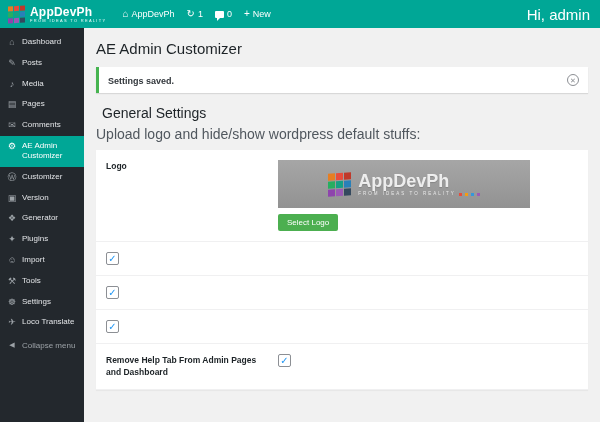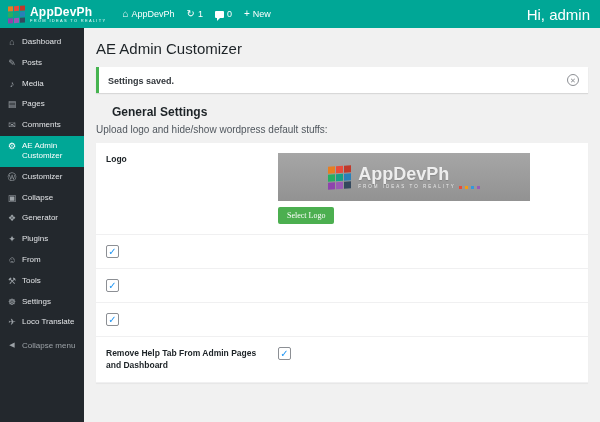--- a/index.html
+++ b/index.html
@@ -36,40 +36,40 @@
   .page-title{font-size:15px;font-weight:400;color:#1d2327;margin:2px 0 10px}
   .notice{background:#fff;border-left:3px solid #46b450;box-shadow:0 1px 1px rgba(0,0,0,.1);
     padding:7px 9px;display:flex;align-items:flex-end;font-size:9px;color:#3c434a}
   .notice-text{font-weight:bold;color:#32373c}
   .dismiss{margin-left:auto;width:12px;height:12px;border:1px solid #8c8f94;border-radius:50%;
     color:#8c8f94;font-size:7px;line-height:1;display:flex;align-items:center;justify-content:center;cursor:pointer}
   .tabs{margin-top:12px;border-bottom:1px solid #c3c4c7;display:flex}
   .tab{font-size:8.5px;padding:4px 8px;background:#dcdcde;border:1px solid #c3c4c7;border-bottom:none;
     margin-right:4px;color:#50575e;cursor:pointer;white-space:nowrap}
   .tab.active{background:#f1f1f1;color:#1d2327;margin-bottom:-1px;padding-bottom:5px}
-  .section-heading{font-size:12px;font-weight:bold;color:#1d2327;margin:12px 16px 5px}
-  .section-desc{font-size:10px;color:#50575e;margin-bottom:8px}
+  .section-heading{font-size:14px;font-weight:normal;color:#1d2327;margin:12px 6px 5px}
+  .section-desc{font-size:14px;color:#50575e;margin-bottom:8px}
   .settings-table{background:#fff;box-shadow:0 1px 1px rgba(0,0,0,.04)}
   .row{display:flex;border-bottom:1px solid #f0f0f1}
   .cell-label{width:172px;flex-shrink:0;padding:10px;font-size:8.5px;font-weight:bold;
     color:#1d2327;line-height:1.45}
   .cell-value{flex:1;padding:10px}
   
   .logo-preview{width:252px;height:48px;background:linear-gradient(#a6a6a6,#929292);
     display:flex;align-items:center;justify-content:center;gap:7px}
   .lp-cube{display:grid;grid-template-columns:repeat(3,7px);grid-auto-rows:7px;gap:1px;transform:skewY(-4deg)}
   .lp-cube i{display:block}
   .lp-text{display:flex;flex-direction:column;line-height:1}
   .lp-name{font-size:18px;font-weight:bold;color:rgba(255,255,255,.85);text-shadow:0 1px 1px rgba(0,0,0,.15)}
   .lp-tagline{display:flex;align-items:center;gap:3px;margin-top:2px}
   .lp-tag{font-size:4.5px;letter-spacing:2px;color:#e8e8e8}
   .lp-sq{width:3px;height:3px;display:inline-block}
   .btn-select{display:inline-block;margin-top:6px;background:#4caf50;color:#fff;font-size:8px;
     padding:4px 9px;border:none;border-radius:2px;cursor:pointer;
-    font-family:Liberation Serif, serif}
+    font-family:Liberation Sans, sans-serif}
   
   .checkbox{width:13px;height:13px;border:1px solid #8c8f94;border-radius:2px;background:#fff;
     display:flex;align-items:center;justify-content:center;cursor:pointer}
   .checkbox span{font-size:10px;font-weight:bold;color:#2196f3;line-height:1}
 </style>
 </head>
 <body>
 
 <div class="topbar">
   <div class="brand">
@@ -135,33 +135,33 @@
     <div class="mi active">
       <span class="ic">⚙</span>
       <span>AE Admin Customizer</span>
     </div>
     <div class="mi">
       <span class="ic">Ⓦ</span>
       <span>Customizer</span>
     </div>
     <div class="mi">
       <span class="ic">▣</span>
-      <span>Collapse</span>
+      <span>Version</span>
     </div>
     <div class="mi">
       <span class="ic">❖</span>
       <span>Generator</span>
     </div>
     <div class="mi">
       <span class="ic">✦</span>
       <span>Plugins</span>
     </div>
     <div class="mi">
       <span class="ic">☺</span>
-      <span>From</span>
+      <span>Import</span>
     </div>
     <div class="mi">
       <span class="ic">⚒</span>
       <span>Tools</span>
     </div>
     <div class="mi">
       <span class="ic">☸</span>
       <span>Settings</span>
     </div>
     <div class="mi">

